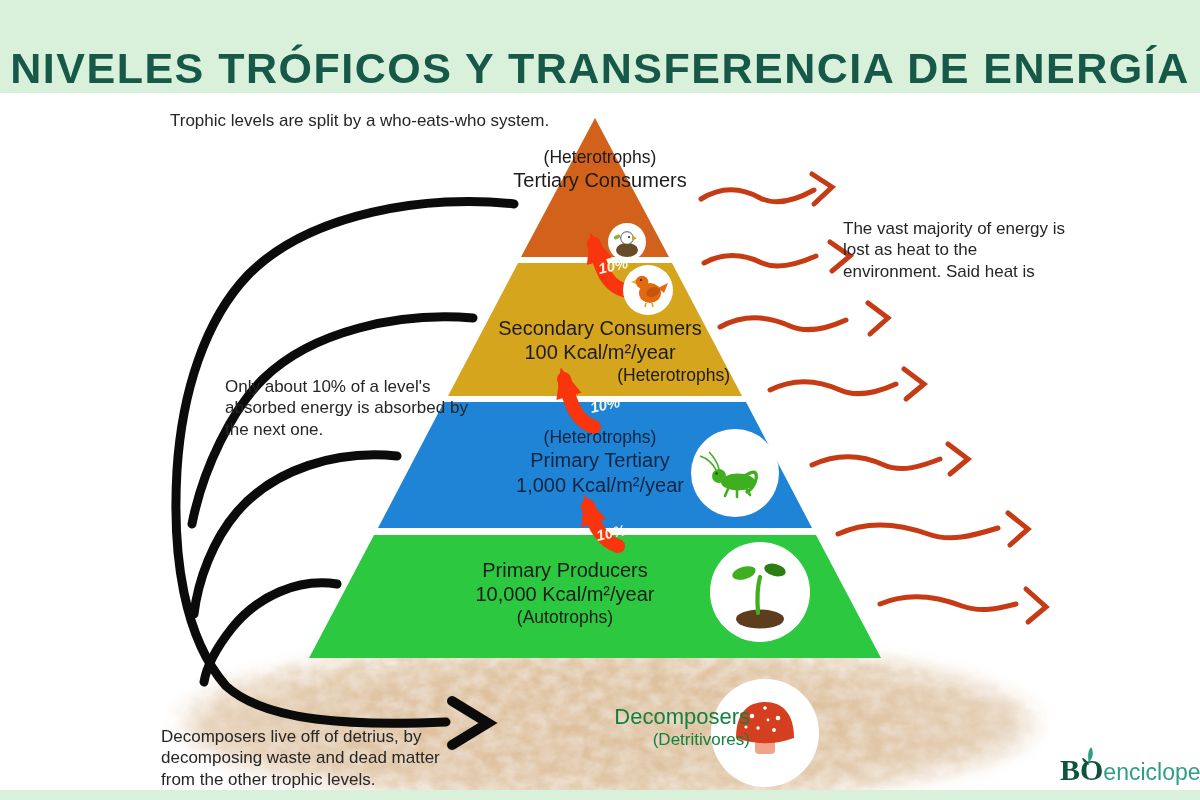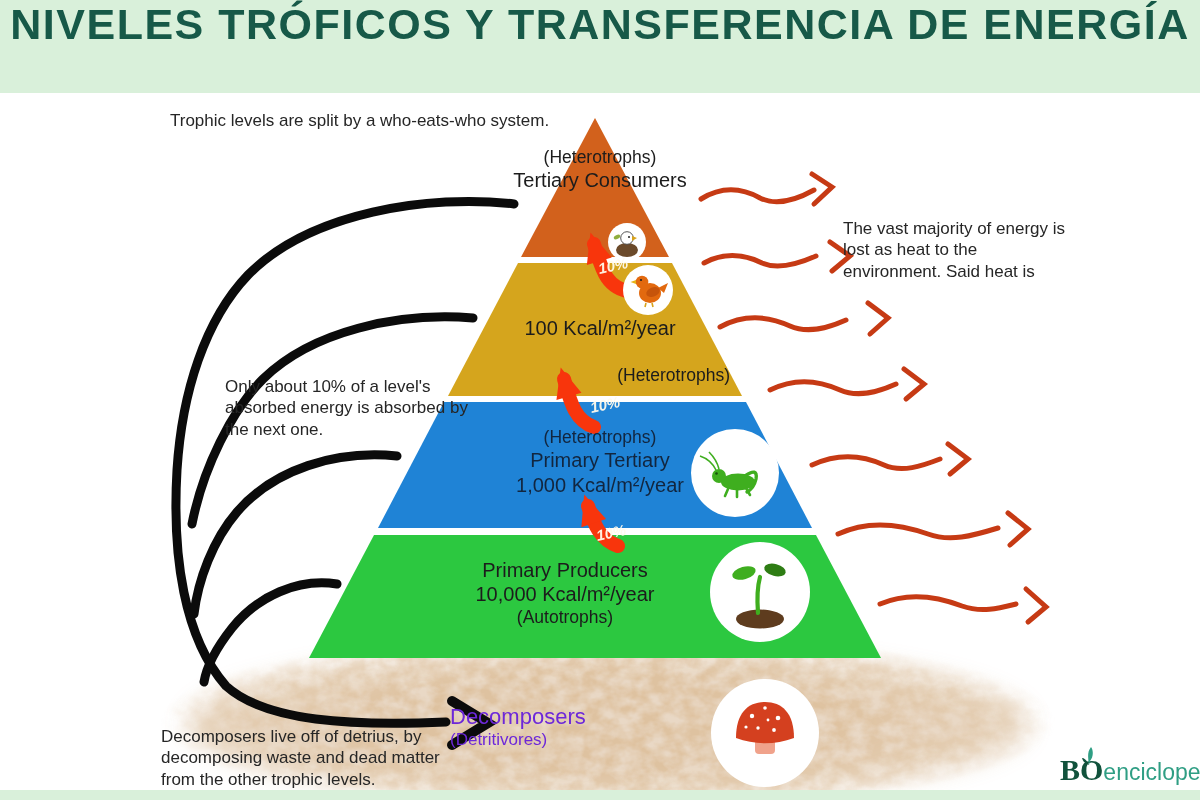--- a/index.html
+++ b/index.html
@@ -1,30 +1,30 @@
 <!DOCTYPE html>
 <html><head>
 <meta charset="utf-8">
 <style>
   html,body{margin:0;padding:0;}
   .stage{position:relative;width:1200px;height:800px;background:#ffffff;overflow:hidden;
          font-family:"Liberation Sans", sans-serif;}
   .header{position:absolute;left:0;top:0;width:1200px;height:93px;background:#d9f0da;
-          display:flex;align-items:flex-start;justify-content:center;}
+          display:flex;align-items:flex-end;justify-content:center;}
   .title{font-size:43px;font-weight:bold;letter-spacing:1.5px;color:#175948;white-space:nowrap;}
   .svgcanvas{position:absolute;left:0;top:0;}
   .note{position:absolute;font-size:17px;line-height:1.26;color:#262626;}
   .lvltxt{position:absolute;text-align:center;color:#1c1c1c;line-height:1.22;}
   .lvl-name{font-size:20px;}
   .lvl-energy{font-size:20px;}
   .lvl-group{font-size:17.5px;}
   .blue-text{color:#12263f;}
   .pct{position:absolute;font-size:15px;font-style:italic;font-weight:bold;
        color:rgba(255,250,235,0.95);transform:rotate(-12deg);}
-  .decomp{position:absolute;left:450px;top:704px;width:300px;text-align:left;color:#6d28d9;}
+  .decomp{position:absolute;left:450px;top:704px;width:300px;text-align:right;color:#15803d;}
   .decomp-name{font-size:22px;}
   .decomp-group{font-size:17px;}
   .bottom-strip{position:absolute;left:0;top:790px;width:1200px;height:10px;background:#d9f0da;}
   .logo{position:absolute;left:1060px;top:753px;white-space:nowrap;}
   .logo-bo{font-family:"Liberation Serif", serif;font-weight:bold;font-size:30px;color:#11523c;}
   .logo-rest{font-size:23px;color:#2f9e84;}
   .logo-leaf{position:absolute;left:21px;top:-7px;}
 </style>
 </head>
 <body>
@@ -161,20 +161,21 @@
   <div class="note" style="left:225px;top:376px;width:252px;">Only about 10% of a level's absorbed energy is absorbed by the next one.</div>
 
   <div class="note" style="left:161px;top:726px;width:288px;">Decomposers live off of detrius, by decomposing waste and dead matter from the other trophic levels.</div>
 
   <div class="lvltxt" style="left:440px;top:147px;width:320px;">
     <div class="lvl-group">(Heterotrophs)</div>
     <div class="lvl-name">Tertiary Consumers</div>
   </div>
 
   <div class="lvltxt" style="left:440px;top:316px;width:320px;">
+    <div class="lvl-name">Secondary Consumers</div>
     <div class="lvl-energy">100 Kcal/m²/year</div>
   </div>
   <div class="lvltxt lvl-group" style="left:515px;top:365px;width:215px;text-align:right;">(Heterotrophs)</div>
 
   <div class="lvltxt blue-text" style="left:440px;top:427px;width:320px;">
     <div class="lvl-group">(Heterotrophs)</div>
     <div class="lvl-name">Primary Tertiary</div>
     <div class="lvl-energy">1,000 Kcal/m²/year</div>
   </div>
 

